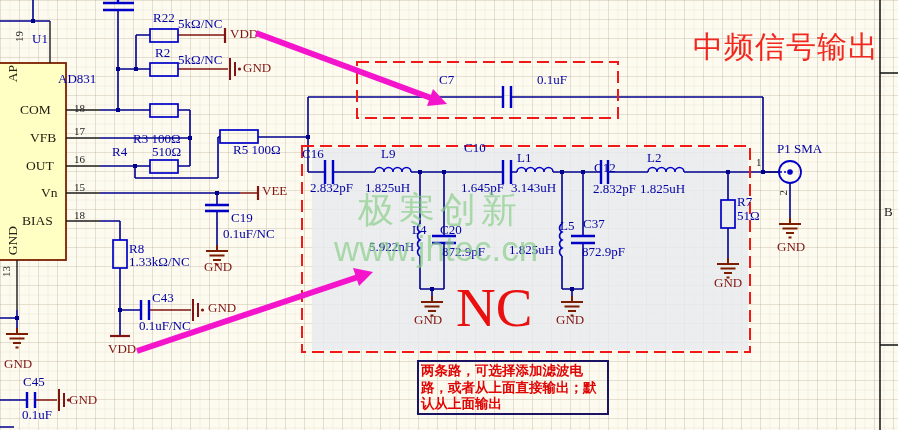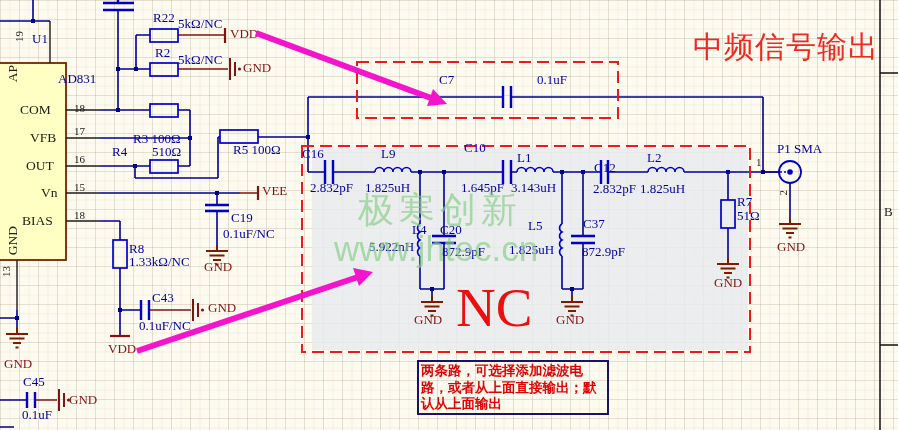--- a/index.html
+++ b/index.html
@@ -209,21 +209,21 @@
       <span class="lbl b" style="left: 517px; top: 151px;">L1</span>
       <span class="lbl b" style="left: 511px; top: 181px;">3.143uH</span>
       <span class="lbl b" style="left: 594px; top: 141px; margin-top: 20px;">C12</span>
       <span class="lbl b" style="left: 593px; top: 182px;">2.832pF</span>
       <span class="lbl b" style="left: 647px; top: 151px;">L2</span>
       <span class="lbl b" style="left: 640px; top: 182px;">1.825uH</span>
       <span class="lbl b" style="left: 400px; top: 223px; margin-left: 12px;">L4</span>
       <span class="lbl b" style="left: 369px; top: 240px;">5.922nH</span>
       <span class="lbl b" style="left: 440px; top: 223px;">C20</span>
       <span class="lbl b" style="left: 442px; top: 245px;">872.9pF</span>
-      <span class="lbl b" style="left: 528px; top: 219px;">L5</span>
+      <span class="lbl b" style="left: 560px; top: 219px;">L5</span>
       <span class="lbl b" style="left: 509px; top: 243px;">1.825uH</span>
       <span class="lbl b" style="left: 583px; top: 217px;">C37</span>
       <span class="lbl b" style="left: 582px; top: 245px;">872.9pF</span>
       <span class="lbl b" style="left: 737px; top: 195px;">R7</span>
       <span class="lbl b" style="left: 737px; top: 209px;">51Ω</span>
       <span class="lbl b" style="left: 777px; top: 142px;">P1  SMA</span>
       <span class="lbl m" style="left: 230px; top: 27px;">VDD</span>
       <span class="lbl m" style="left: 243px; top: 61px;">GND</span>
       <span class="lbl m" style="left: 262px; top: 184px;">VEE</span>
       <span class="lbl m" style="left: 204px; top: 260px;">GND</span>

